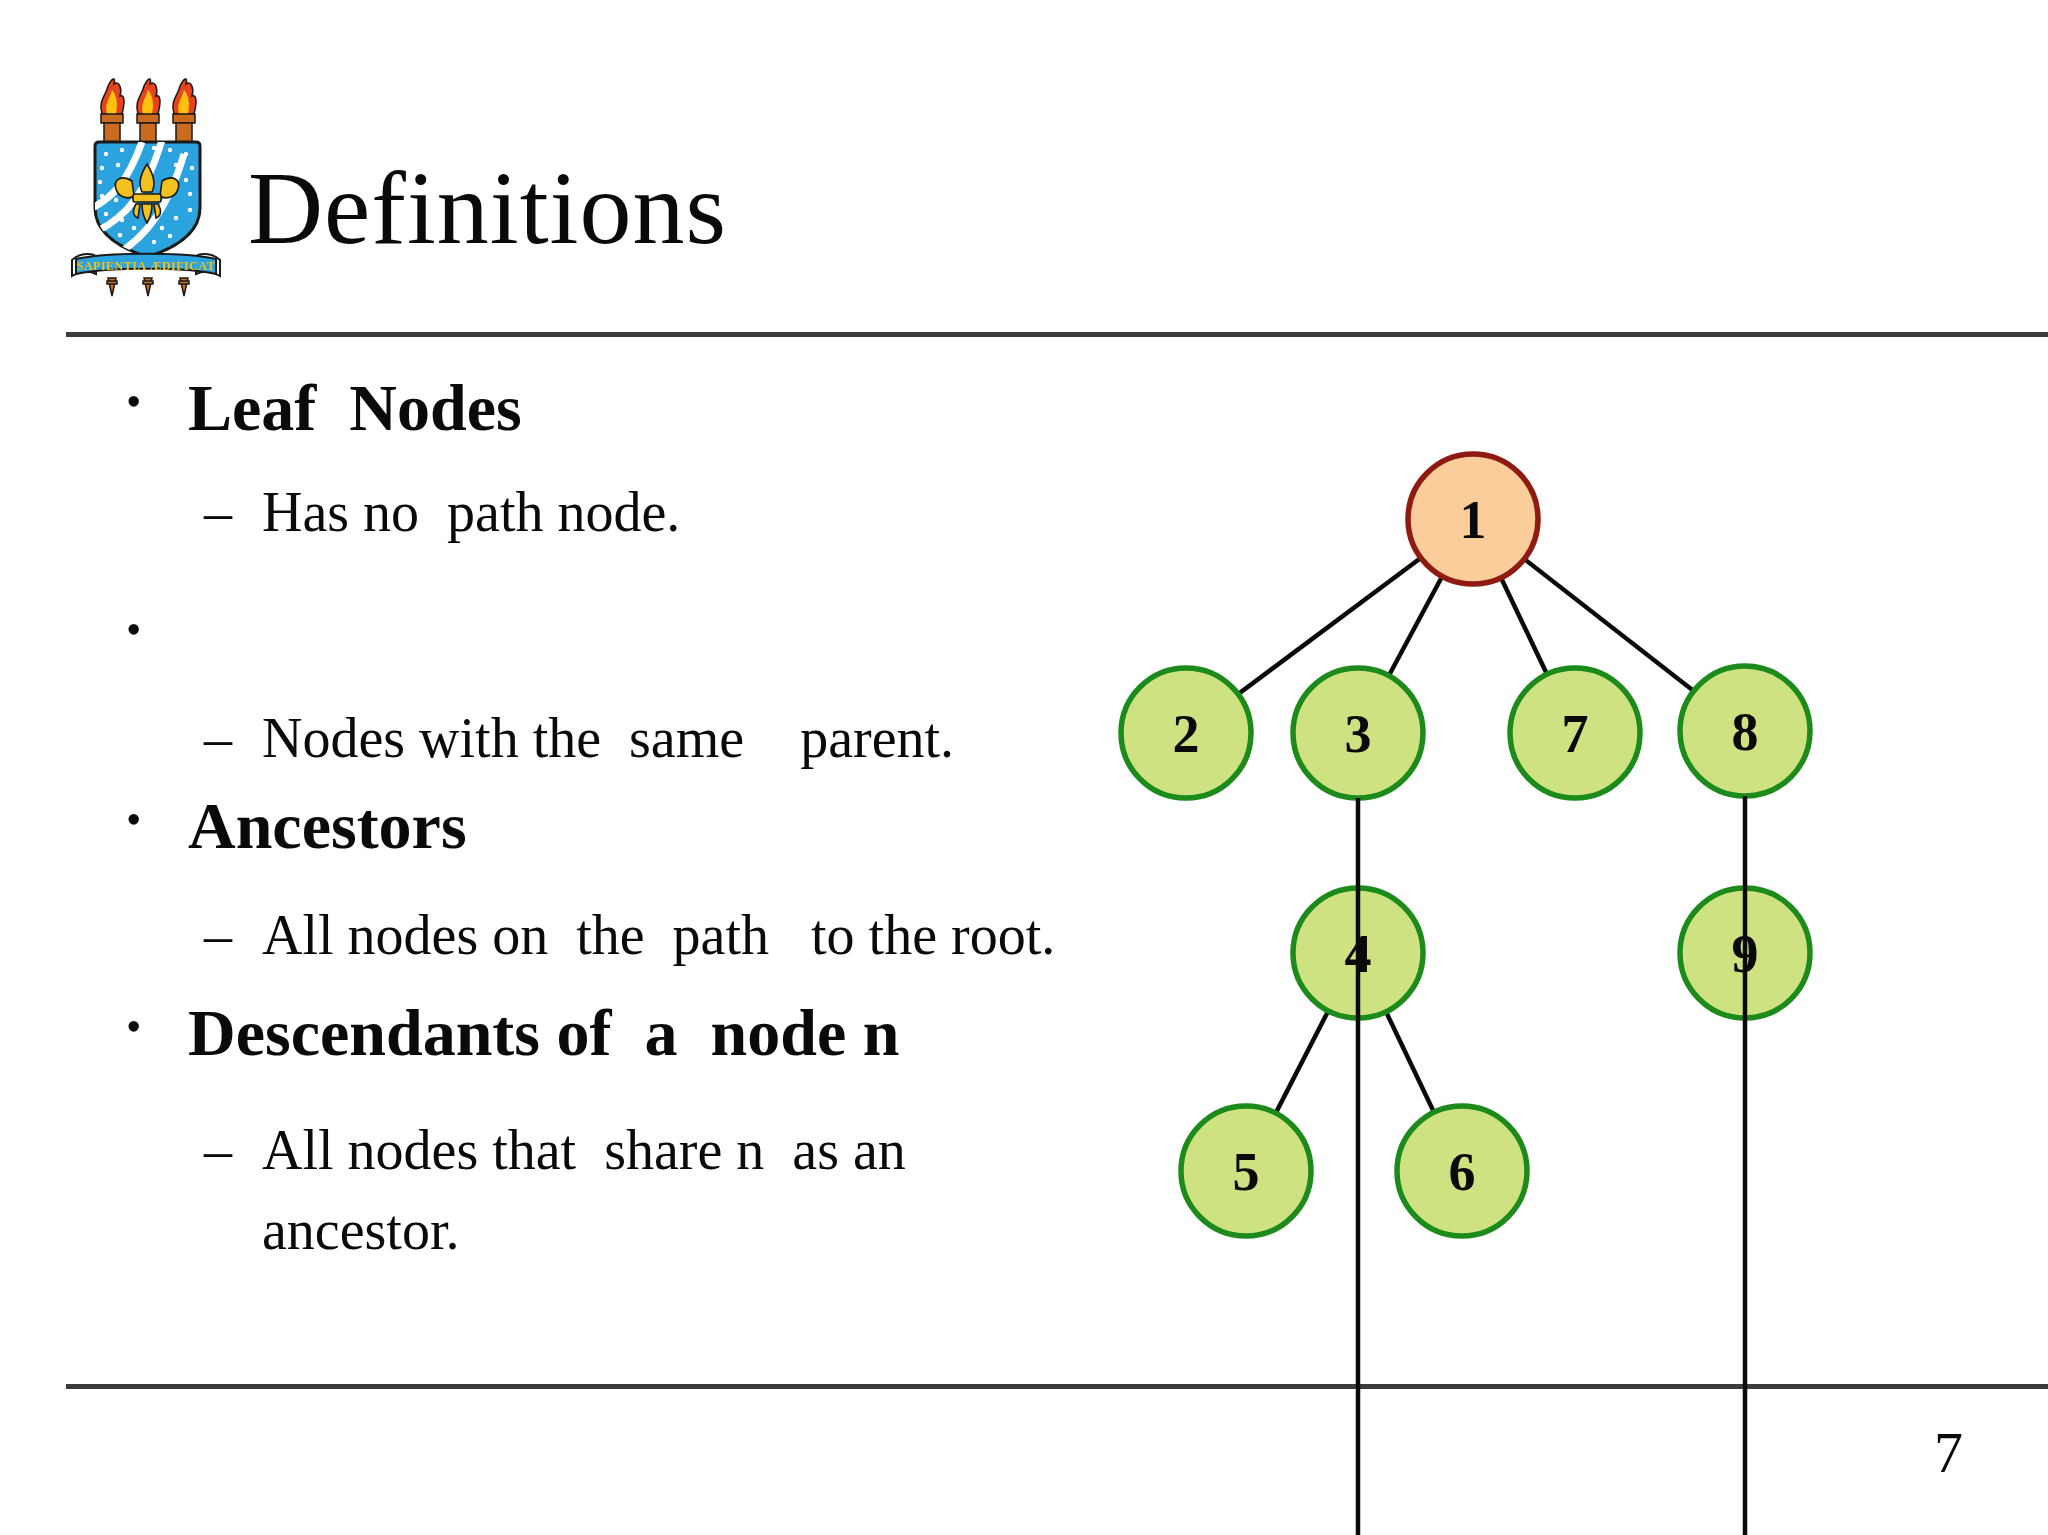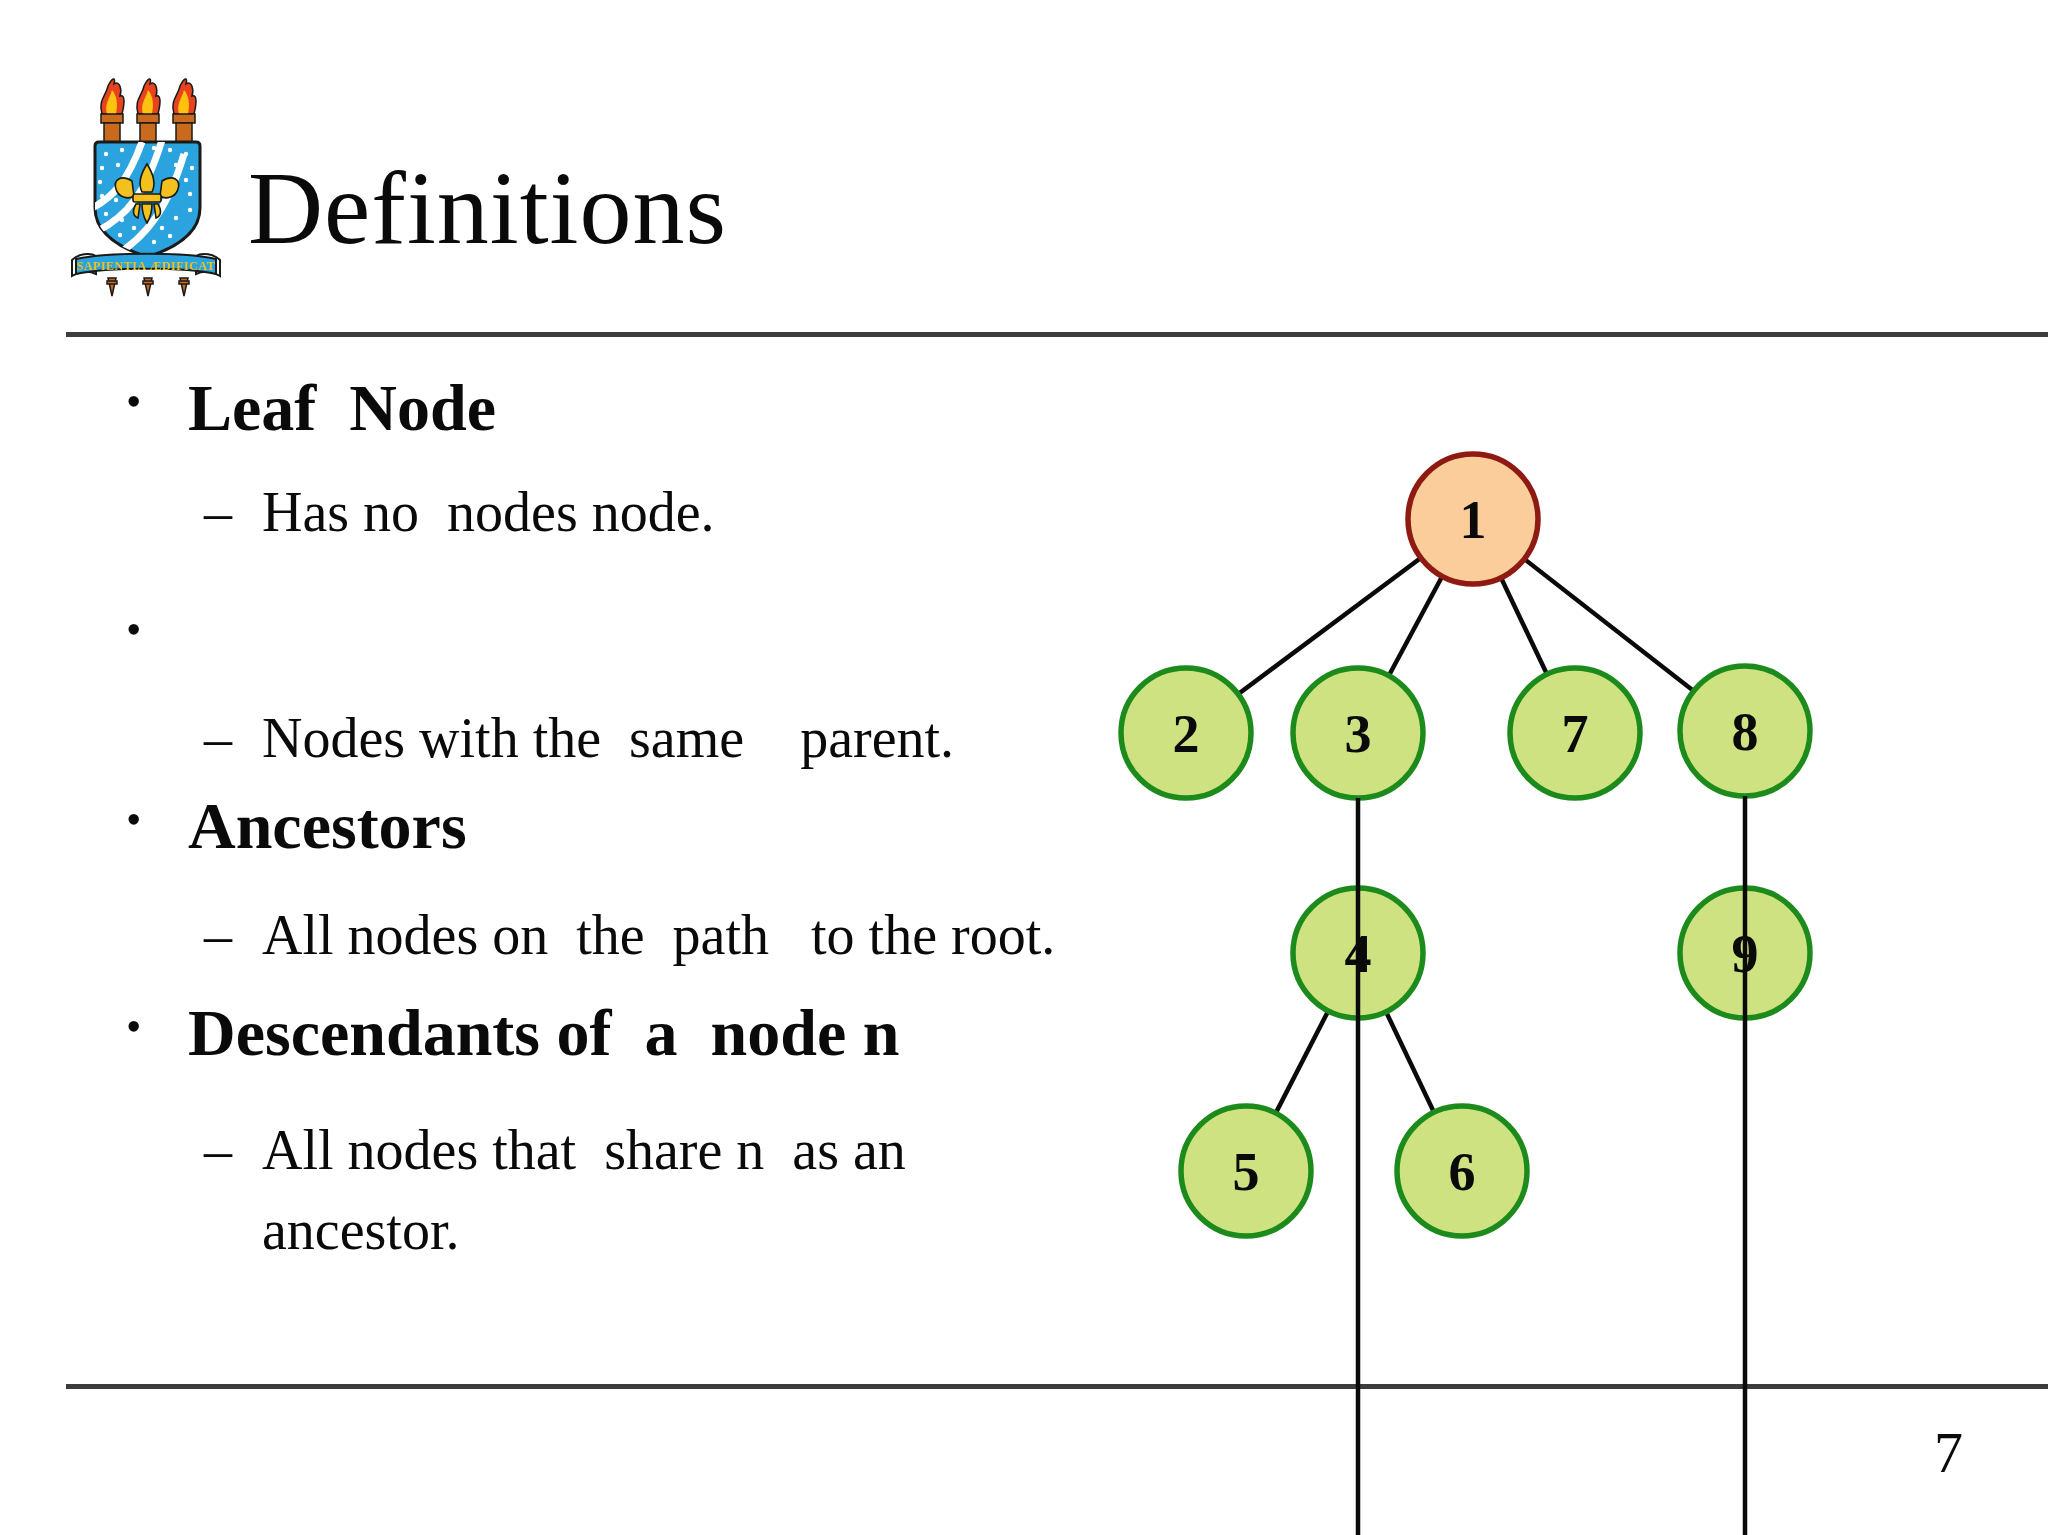--- a/index.html
+++ b/index.html
@@ -131,25 +131,25 @@
     </g>
   </svg>
 
   <div class="abs title">Definitions</div>
 
   <div class="abs rule rule-top"></div>
   <div class="abs rule rule-bottom"></div>
 
   <div class="brow lvl1" style="top:370px">
     <span class="marker">•</span>
-    <span class="txt">Leaf  Node</span>
+    <span class="txt">Leaf  Nodes</span>
   </div>
   <div class="brow lvl2" style="top:480px">
     <span class="marker">–</span>
-    <span class="txt">Has no  nodes node.</span>
+    <span class="txt">Has no  path node.</span>
   </div>
   <div class="brow lvl1" style="top:598px">
     <span class="marker">•</span>
   </div>
   <div class="brow lvl2" style="top:706px">
     <span class="marker">–</span>
     <span class="txt">Nodes with the  same    parent.</span>
   </div>
   <div class="brow lvl1" style="top:788px">
     <span class="marker">•</span>

